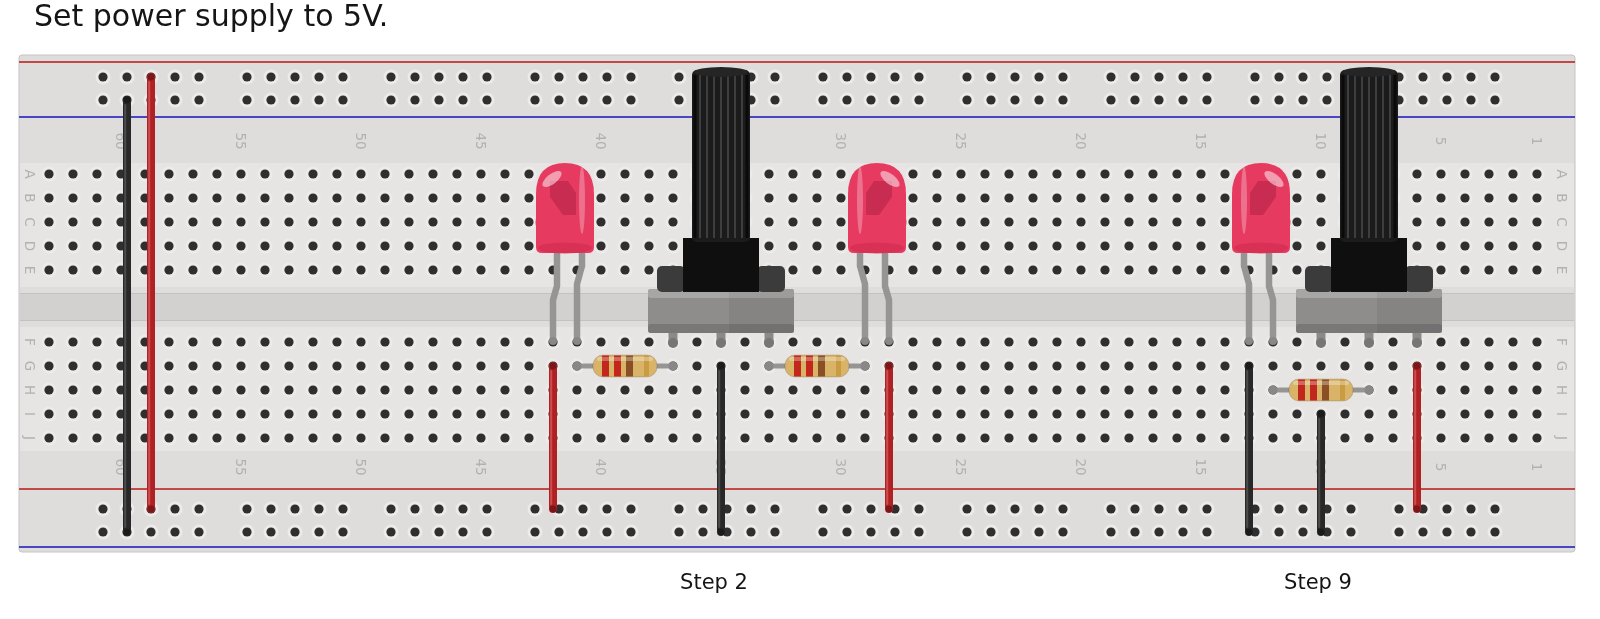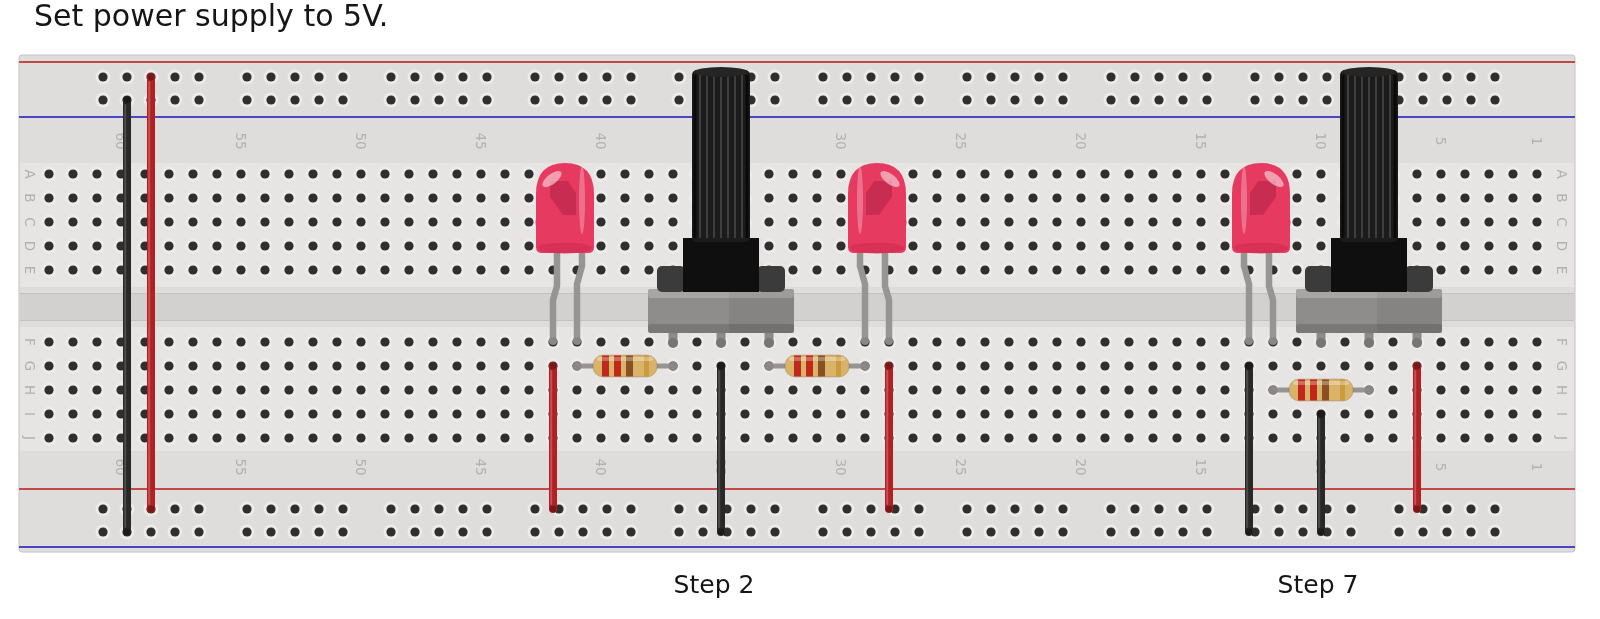--- a/index.html
+++ b/index.html
@@ -1,19 +1,19 @@
 <!DOCTYPE html>
 <html><head>
 <meta charset="utf-8">
 <style>
   html,body{margin:0;padding:0;background:#ffffff;}
   .stage{position:relative;width:1600px;height:619px;overflow:hidden;
          font-family:"DejaVu Sans","Liberation Sans",sans-serif;background:#ffffff;}
   .title{position:absolute;left:34px;top:-2px;font-size:30px;color:#151515;}
-  .caption{position:absolute;top:570px;transform:translateX(-50%);font-size:25px;color:#151515;}
+  .caption{position:absolute;top:570px;transform:translateX(-50%);font-size:21px;color:#151515;}
   .caption.c1{left:714px;}
   .caption.c2{left:1318px;}
   #board-svg{position:absolute;left:0;top:0;}
   #board-svg text{font-family:"DejaVu Sans","Liberation Sans",sans-serif;}
 </style>
 </head>
 <body>
 
 <div class="stage">
   <svg id="board-svg" width="1600" height="619" viewBox="0 0 1600 619">
@@ -1085,14 +1085,14 @@
           <line x1="1383" y1="74" x2="1383" y2="238" stroke="#3e3e3e" stroke-width="2"></line>
           <line x1="1390" y1="74" x2="1390" y2="238" stroke="#3e3e3e" stroke-width="2"></line>
           <line x1="1343" y1="75" x2="1343" y2="238" stroke="#0a0a0a" stroke-width="3"></line>
           <line x1="1395" y1="75" x2="1395" y2="238" stroke="#0a0a0a" stroke-width="3"></line>
           <ellipse cx="1369" cy="72" rx="27" ry="5" fill="#252525"></ellipse>
         </g>
       </g>
     </svg>
   <div class="title">Set power supply to 5V.</div>
   <div class="caption c1">Step 2</div>
-  <div class="caption c2">Step 7</div>
+  <div class="caption c2">Step 9</div>
 </div>
 
 </body></html>

